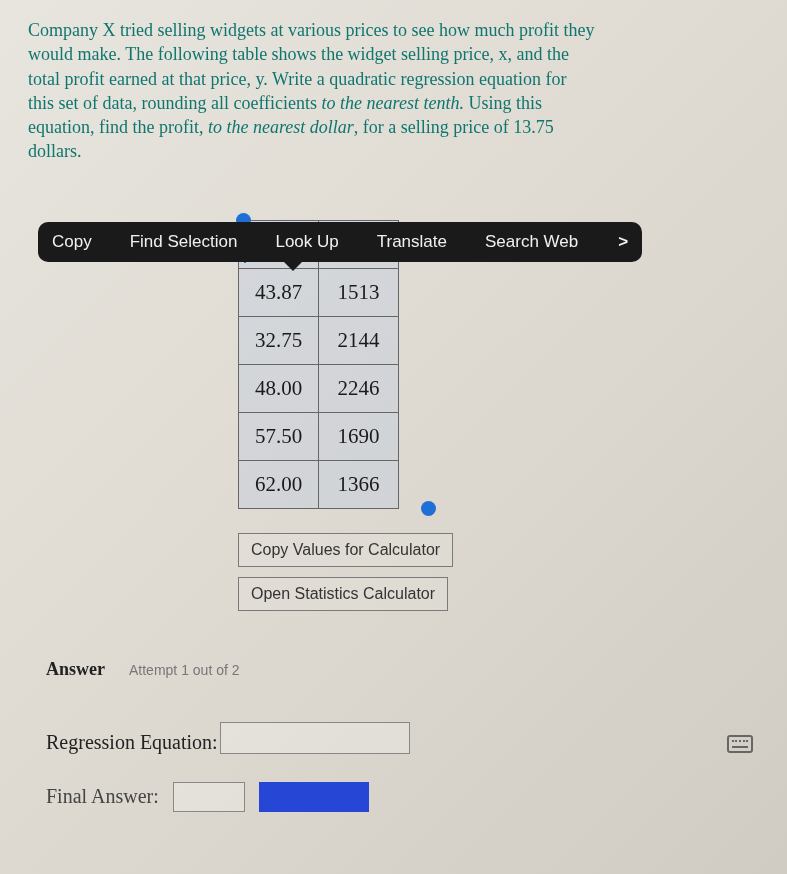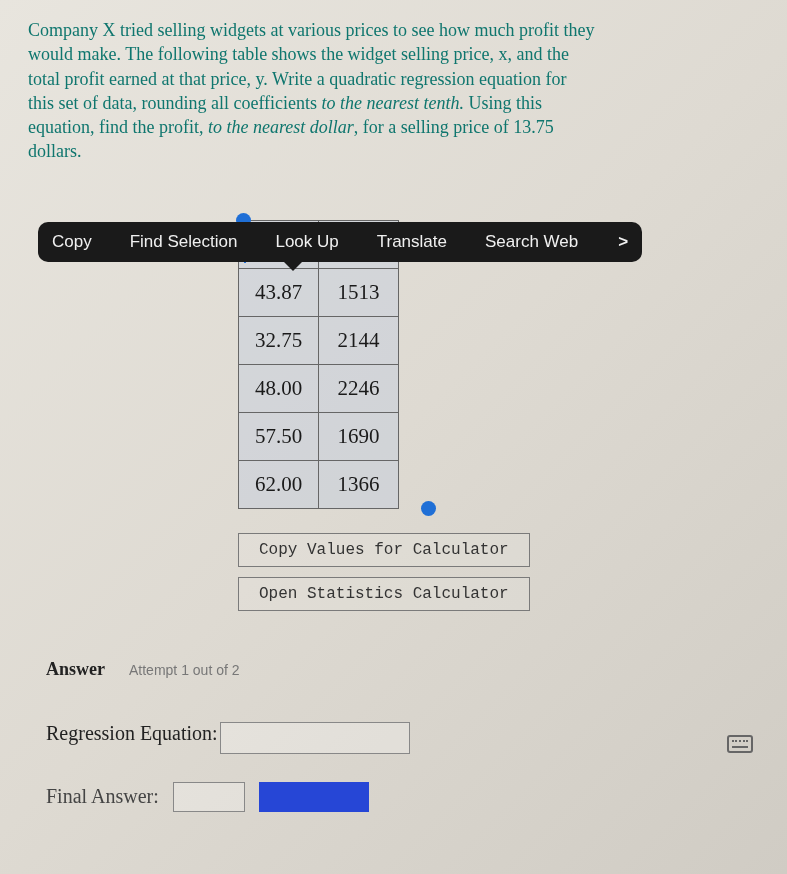--- a/index.html
+++ b/index.html
@@ -88,22 +88,22 @@
     margin-left: 210px;
     margin-top: 24px;
     display: flex;
     flex-direction: column;
     gap: 10px;
     align-items: flex-start;
   }
   .outline-btn {
     border: 1px solid #7a7a7a;
     background: rgba(255,255,255,0.1);
-    padding: 7px 20px;
-    font-family: Liberation Mono, monospace;
+    padding: 7px 12px;
+    font-family: Liberation Sans, sans-serif;
     font-size: 16px;
     color: #333;
     cursor: pointer;
   }
 
   .answer-row {
     margin-top: 48px;
     margin-left: 18px;
     display: flex;
     align-items: baseline;
@@ -124,21 +124,21 @@
     position:absolute;
     left:3px; right:3px; top:3px; bottom:3px;
     border-top: 2px dotted #666;
     border-bottom: 2px solid #666;
   }
 
   .eq-row {
     margin-top: 42px;
     margin-left: 18px;
     display: flex;
-    align-items: flex-start;
+    align-items: flex-end;
     gap: 2px;
   }
   .eq-label { font-size: 20px; color: #222; }
   .text-input {
     border: 1px solid #888;
     background: rgba(255,255,255,0.25);
     height: 32px;
     width: 190px;
     padding: 0 6px;
     font-size: 16px;

